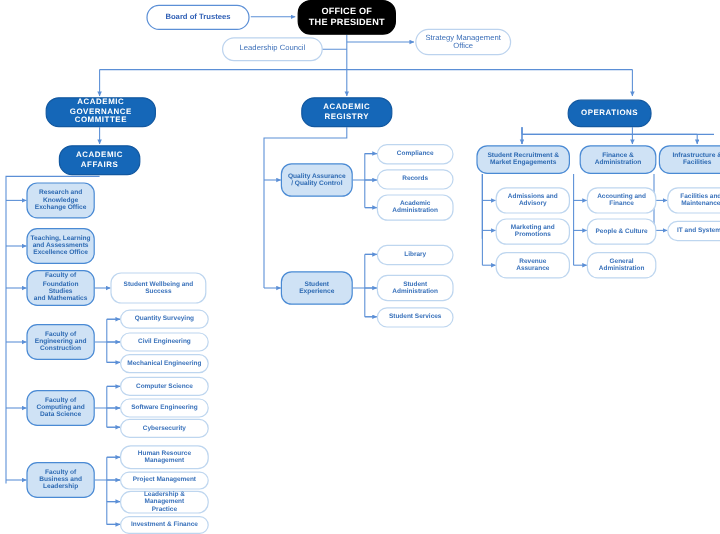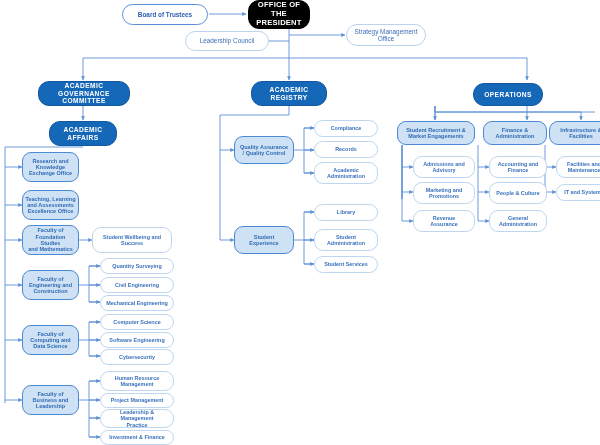--- a/index.html
+++ b/index.html
@@ -158,21 +158,21 @@
       <path d="M545,145 L545,192"></path>
       <path d="M545,167 L556,167" marker-end="url(#ar)"></path>
       <path d="M545,192 L556,192" marker-end="url(#ar)"></path>
     </g>
   </svg>
 
   <div class="node n-satellite" style="left:122px;top:4px;width:86px;height:21px;">
     <span class="label">Board of Trustees</span>
   </div>
 
-  <div class="node n-president" style="left:248px;top:0px;width:62px;height:29px;">
+  <div class="node n-president" style="left:248px;top:0px;width:82px;height:29px;">
     <span class="label">OFFICE OF
 THE PRESIDENT</span>
   </div>
 
   <div class="node n-satellite soft" style="left:185px;top:31px;width:84px;height:20px;">
     <span class="label">Leadership Council</span>
   </div>
 
   <div class="node n-satellite soft" style="left:346px;top:24px;width:80px;height:22px;">
     <span class="label">Strategy Management

